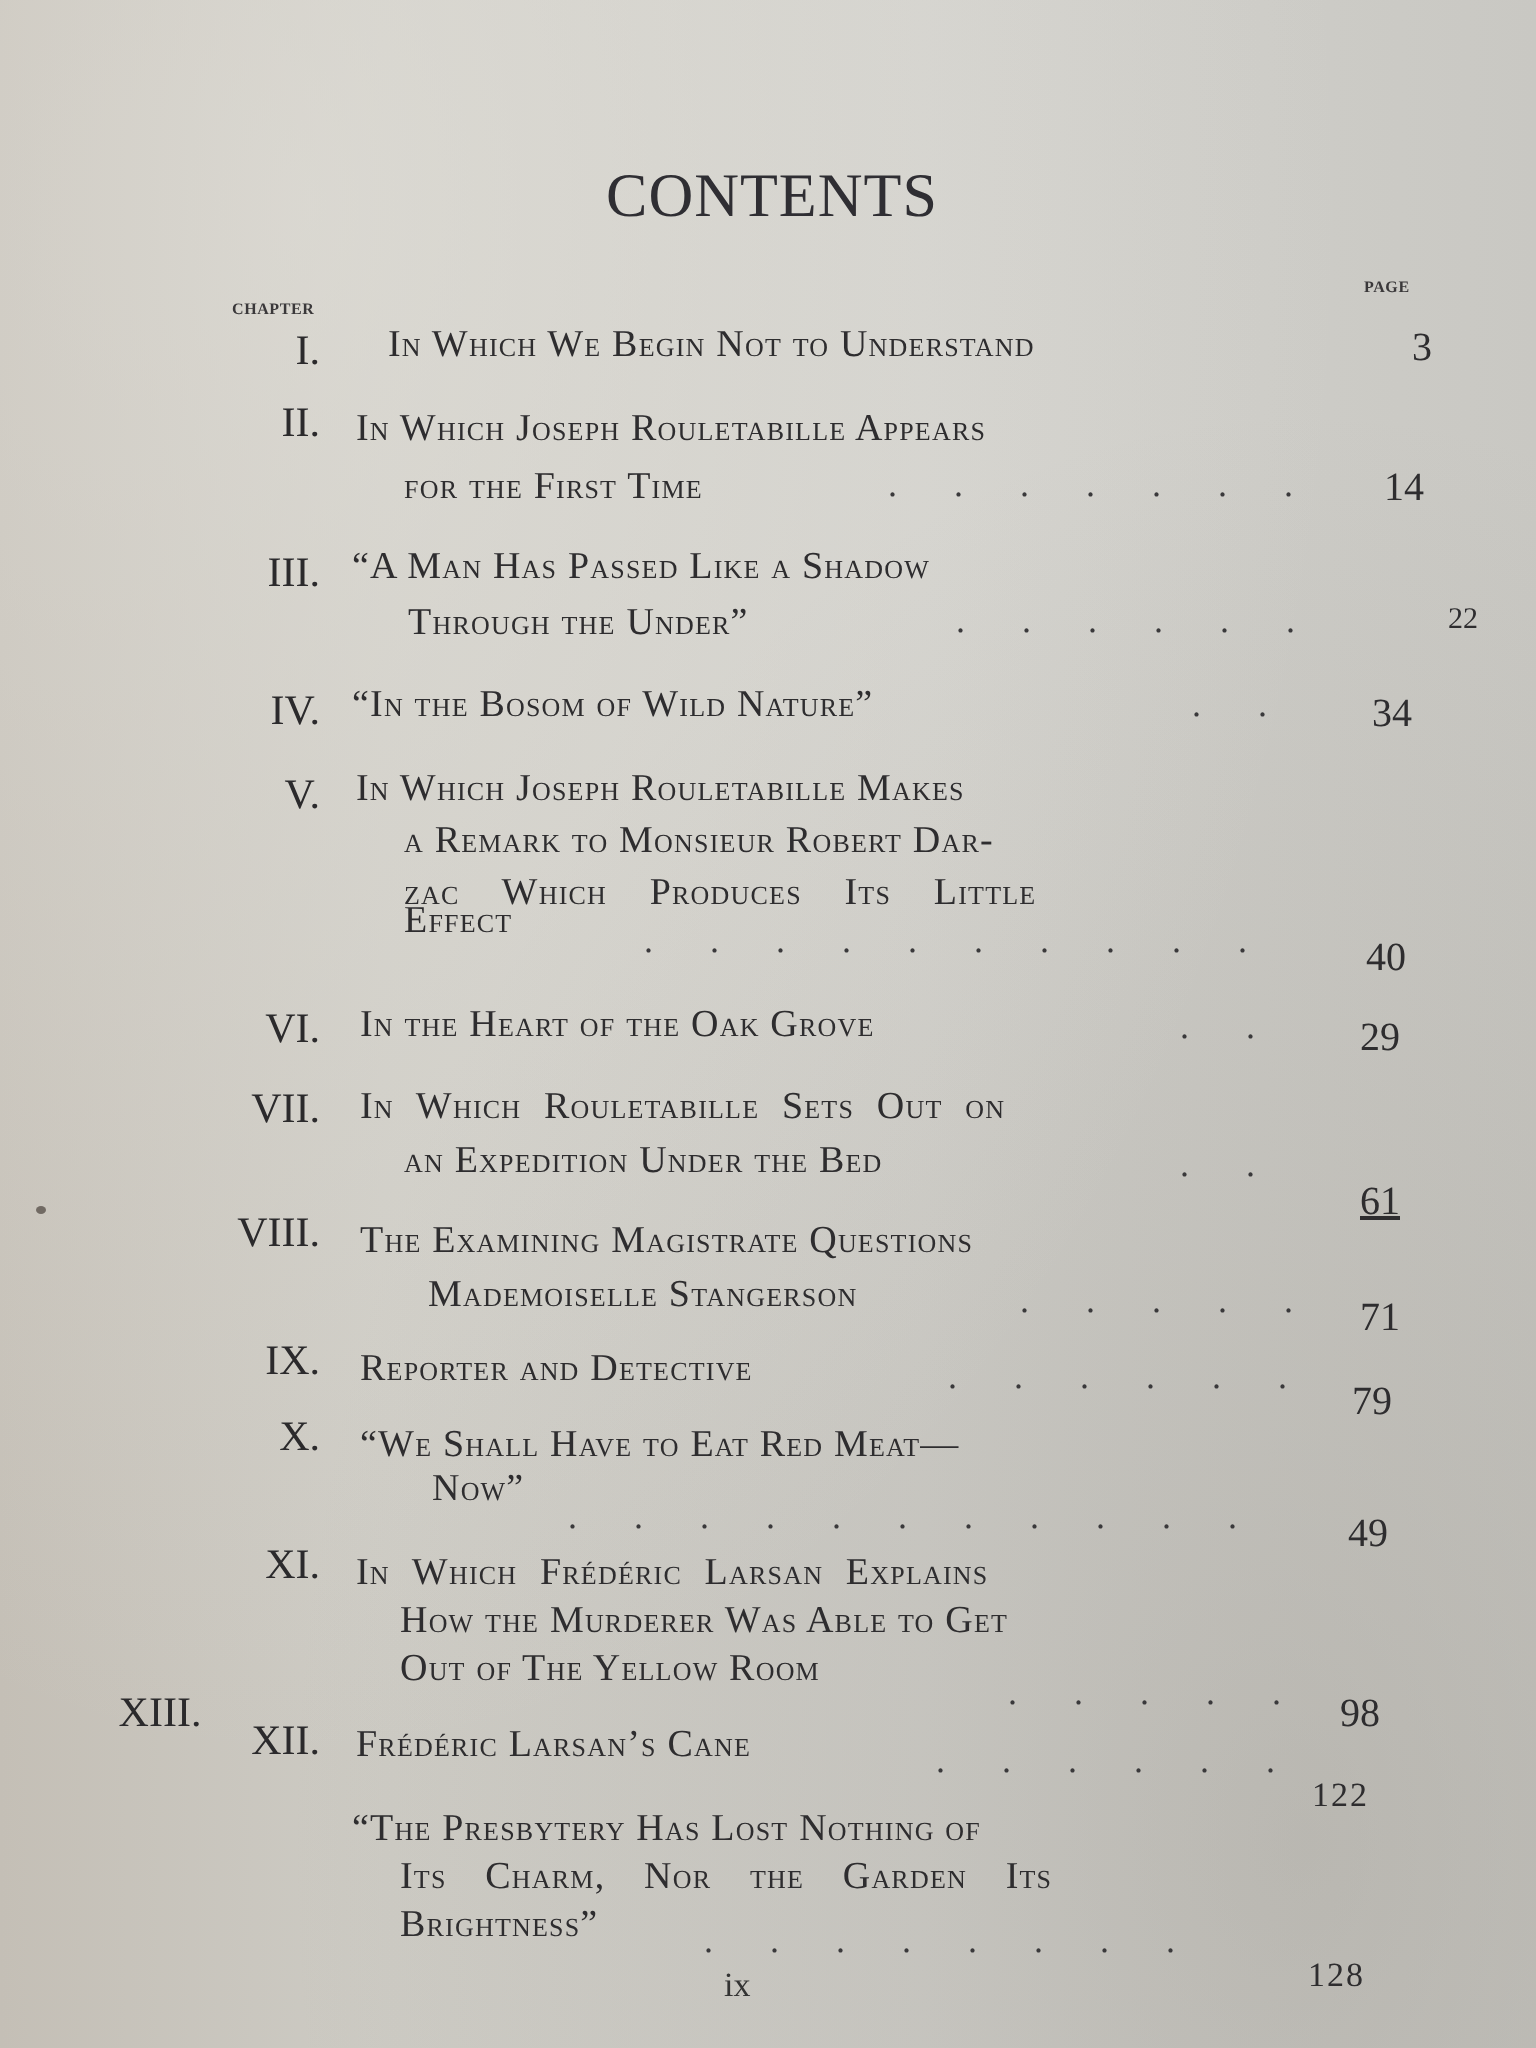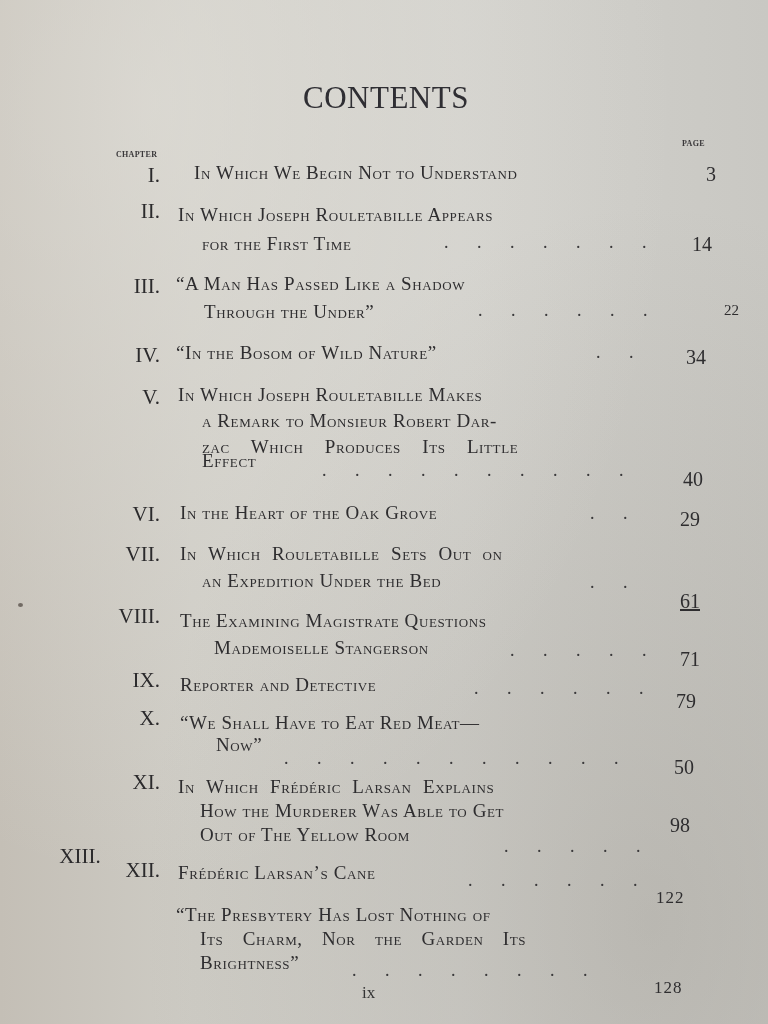--- a/index.html
+++ b/index.html
@@ -168,30 +168,30 @@
     <div class="line" style="left:180px;top:674px;text-align:center;">Reporter and Detective</div>
     <div class="dots" style="left:474px;top:678px;">. . . . . .</div>
     <div class="pg" style="left:676px;top:690px;">79</div>
   </div>
 
   <div class="entry">
     <div class="num" style="left:0;top:706px;">X.</div>
     <div class="line" style="left:180px;top:712px;">“We Shall Have to Eat Red Meat—</div>
     <div class="line" style="left:216px;top:734px;">Now”</div>
     <div class="dots" style="left:284px;top:748px;">. . . . . . . . . . .</div>
-    <div class="pg" style="left:674px;top:756px;">50</div>
+    <div class="pg" style="left:674px;top:756px;">49</div>
   </div>
 
   <div class="entry">
     <div class="num" style="left:0;top:770px;">XI.</div>
     <div class="line" style="left:178px;top:776px;word-spacing:6px;">In Which Frédéric Larsan Explains</div>
     <div class="line" style="left:200px;top:800px;">How the Murderer Was Able to Get</div>
     <div class="line" style="left:200px;top:824px;">Out of The Yellow Room</div>
     <div class="dots" style="left:504px;top:836px;">. . . . .</div>
-    <div class="pg" style="left:670px;top:814px;">98</div>
+    <div class="pg" style="left:670px;top:846px;">98</div>
   </div>
 
   <div class="entry">
     <div class="num" style="left:0;top:858px;">XII.</div>
     <div class="line" style="left:178px;top:862px;">Frédéric Larsan’s Cane</div>
     <div class="dots" style="left:468px;top:870px;">. . . . . .</div>
     <div class="pg" style="left:656px;top:888px;font-size:17px;letter-spacing:1px;">122</div>
   </div>
 
   <div class="entry">

